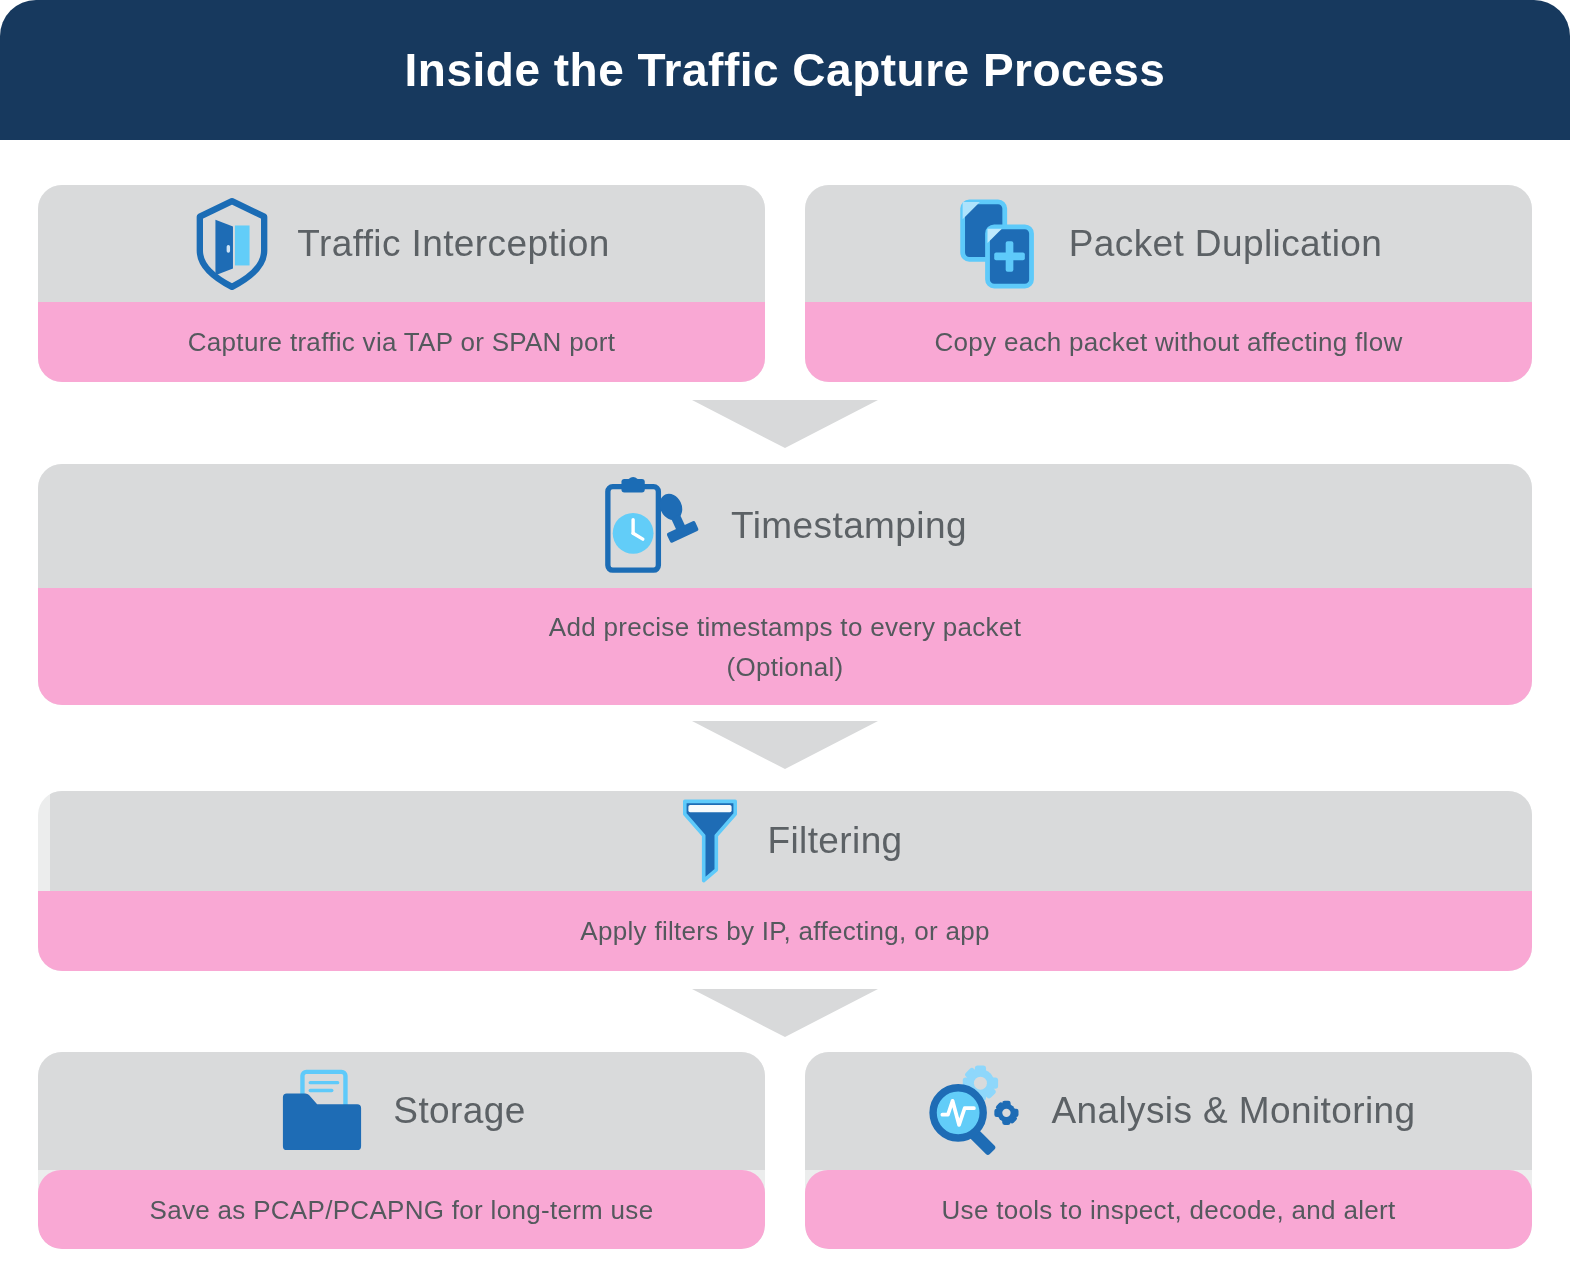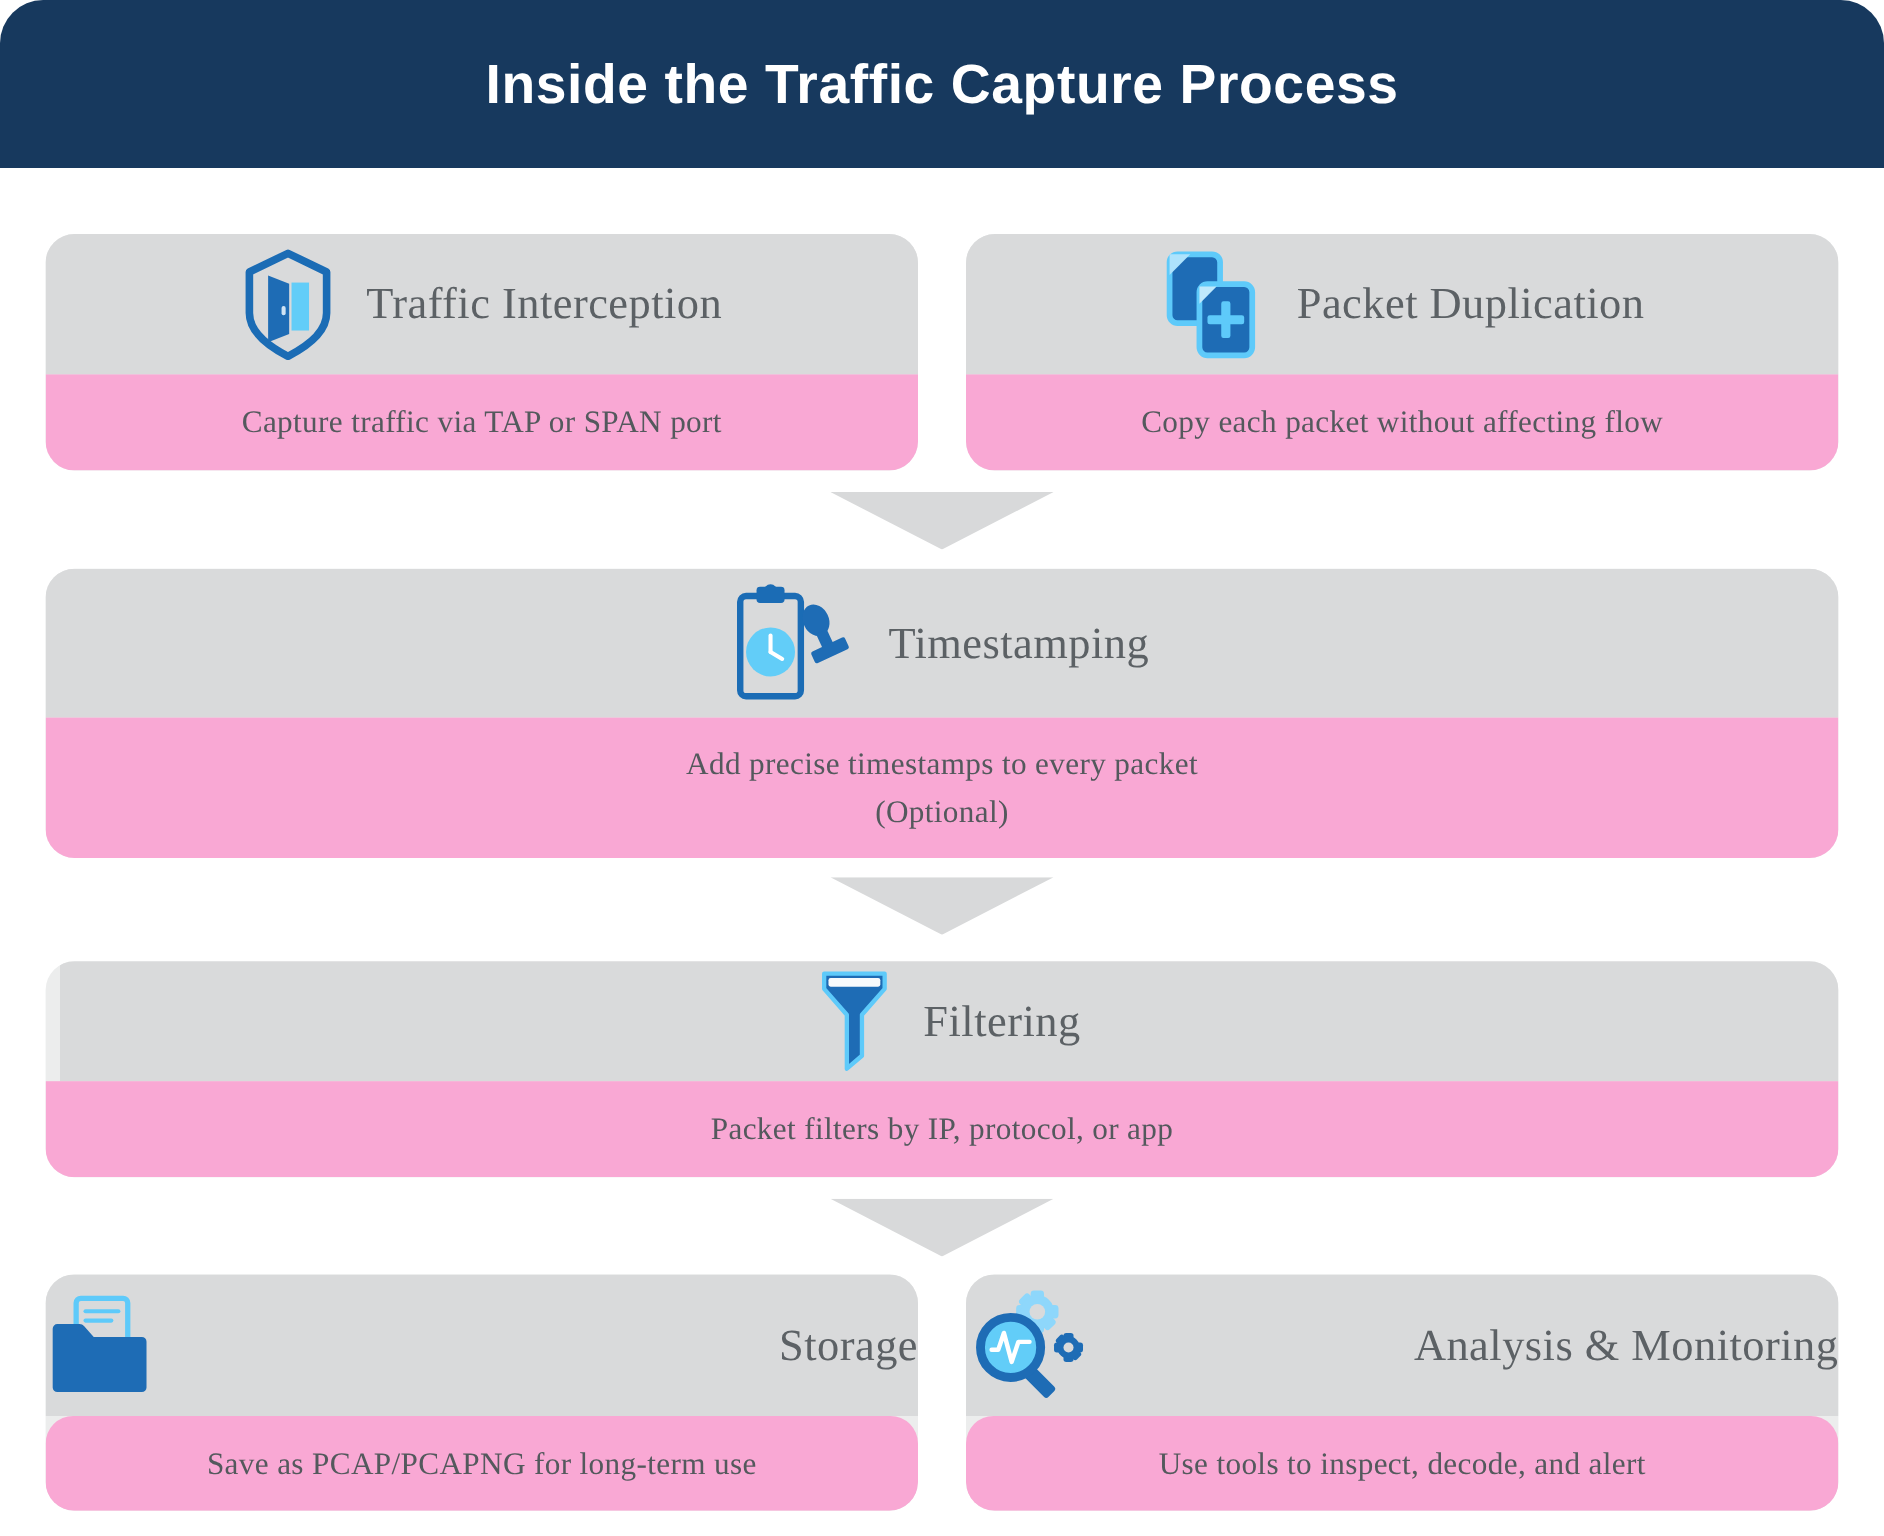--- a/index.html
+++ b/index.html
@@ -12,35 +12,35 @@
   .banner{
     width:1570px;height:140px;
     background:#17395e;
     border-radius:36px 36px 0 0;
     display:flex;align-items:center;justify-content:center;
   }
   .banner h1{
     margin:0;color:#ffffff;font-size:46px;font-weight:700;
     letter-spacing:0.5px;
   }
-  .content{padding:14px 38px;font-family:Liberation Serif, serif;}
+  .content{padding:4px 38px;}
   .row{display:flex;gap:40px;}
   .row-top{margin-top:41px;}
   .row .card{flex:1 1 0;}
   .card{
     border-radius:24px;overflow:hidden;background:#eceded;
   }
   .card-header{
     background:#d9dadb;
     display:flex;align-items:center;justify-content:center;gap:26px;
   }
   .h-row1{height:117px;}
   .h-ts{height:124px;}
   .h-filter{height:100px;margin-left:12px;}
-  .h-row4{height:118px;justify-content:space-between;}
+  .h-row4{height:118px;}
   .card-title{
     margin:0;font-size:37px;font-weight:400;color:#5c6165;
     letter-spacing:0.4px;
   }
   .card-body{
     background:#f9a8d4;
     display:flex;flex-direction:column;align-items:center;justify-content:center;
   }
   .b-row1{height:80px;}
   .b-ts{height:117px;}
@@ -144,21 +144,21 @@
     <div class="card-header h-filter">
       <span class="icon">
         <svg width="62" height="90" viewBox="0 0 68 100">
           <path d="M6 6 H62 V20 L41 44 V82 L27 94 V44 L6 20 Z" fill="#1e6cb5" stroke="#5ecafa" stroke-width="4" stroke-linejoin="round"></path>
           <rect x="10" y="10" width="48" height="8" rx="2" fill="#f7fafc"></rect>
         </svg>
       </span>
       <h2 class="card-title">Filtering</h2>
     </div>
     <div class="card-body b-filter">
-      <p>Packet filters by IP, protocol, or app</p>
+      <p>Apply filters by IP, affecting, or app</p>
     </div>
   </section>
 
   <div class="arrow-wrap aw3">
     <svg width="186" height="48" viewBox="0 0 186 48">
         <polygon points="0,0 186,0 93,48" fill="#d8d9da"></polygon>
       </svg>
   </div>
 
   <div class="row">

